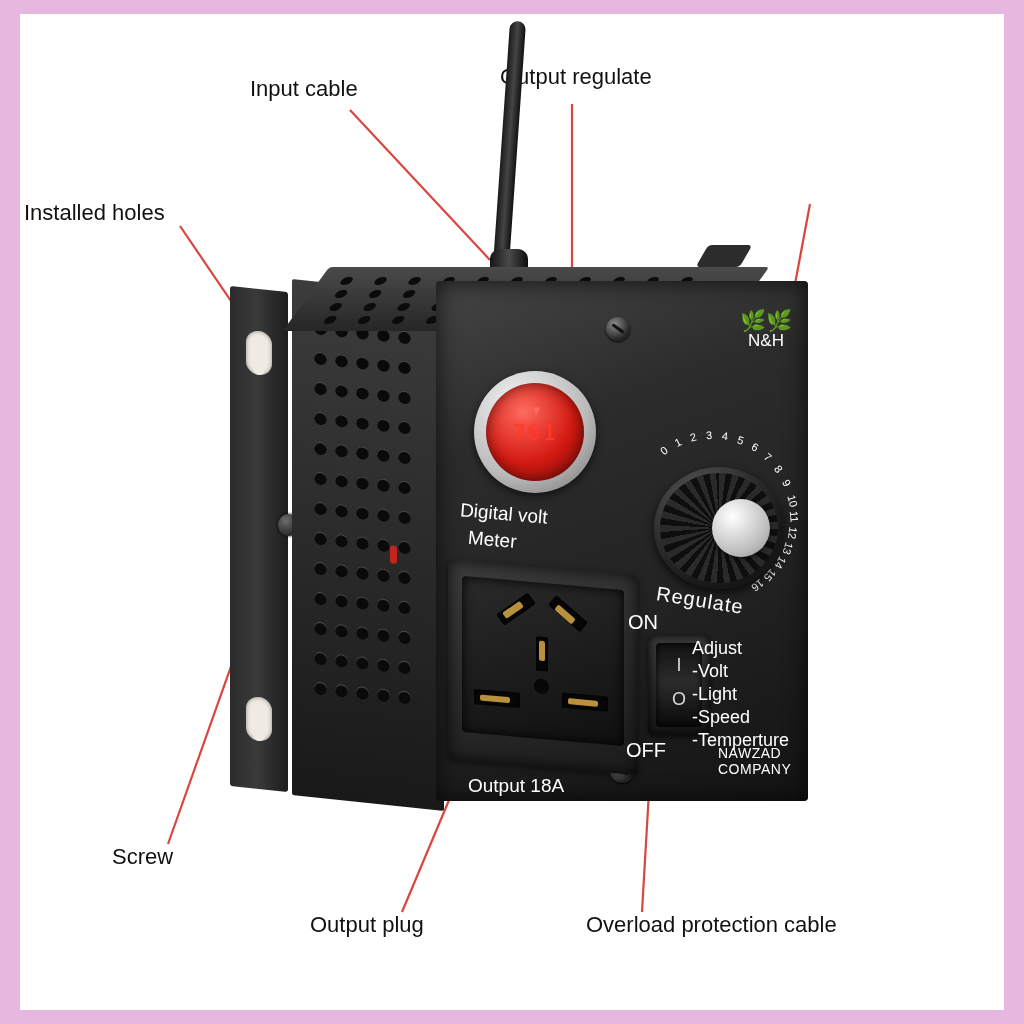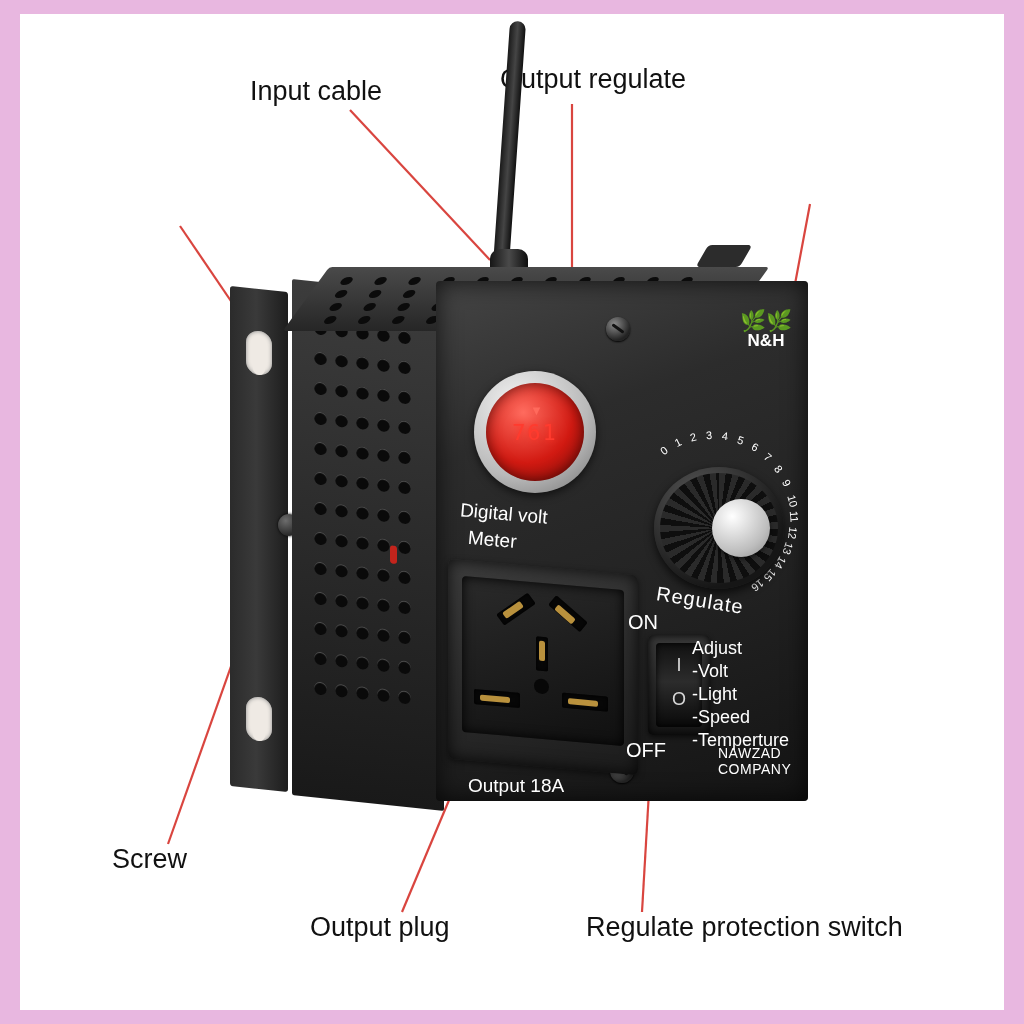--- a/index.html
+++ b/index.html
@@ -11,21 +11,21 @@
   }
   #stage{
     position:absolute;left:20px;top:14px;
     width:984px;height:996px;
     background:#ffffff;
     overflow:hidden;
   }
   .lbl{
     position:absolute;
     color:#111;
-    font-size:27px;
+    font-size:22px;
     font-family:"Liberation Sans", sans-serif;
     white-space:nowrap;
   }
   svg.lines{position:absolute;left:0;top:0;width:984px;height:996px;pointer-events:none;}
 
   
   #device{position:absolute;left:196px;top:245px;width:600px;height:560px;}
 
   
   .bracket{
@@ -91,21 +91,21 @@
     position:absolute;left:274px;top:-10px;width:38px;height:46px;
     background:linear-gradient(90deg,#161616,#4a4a4a,#0d0d0d);
     border-radius:10px 10px 6px 6px;
   }
   .topclip{
     position:absolute;left:486px;top:-14px;width:44px;height:22px;background:#2c2c2c;border-radius:4px;transform:skewX(-30deg);}
 
   
   .brand{position:absolute;left:505px;top:52px;width:90px;color:#fff;text-align:center;}
   .brand .leaf{font-size:21px;line-height:20px;letter-spacing:-1px;}
-  .brand .nh{font-size:17px;font-weight:bold;}
+  .brand .nh{font-size:17px;font-weight:normal;}
   .model{
     position:absolute;left:392px;top:104px;color:#fff;font-size:21px;font-weight:bold;letter-spacing:.5px;
   }
   .model .ac{background:#fff;color:#111;padding:0 4px;border-radius:2px;}
   .submodel{position:absolute;left:392px;top:130px;color:#e6e6e6;font-size:11px;letter-spacing:.3px;}
 
   
   .fscrew{
     position:absolute;width:24px;height:24px;border-radius:50%;
     background:radial-gradient(circle at 35% 30%,#8a8a8a,#232323 70%);
@@ -215,25 +215,26 @@
       <line x1="160" y1="212" x2="232" y2="318"></line>
       <line x1="330" y1="96" x2="470" y2="246"></line>
       <line x1="552" y1="90" x2="552" y2="360"></line>
       <line x1="790" y1="190" x2="730" y2="510"></line>
       <line x1="148" y1="830" x2="258" y2="520"></line>
       <line x1="382" y1="898" x2="440" y2="760"></line>
       <line x1="622" y1="898" x2="630" y2="760"></line>
     </g>
   </svg>
 
+  <div class="lbl" style="left:4px;top:186px;">Installed holes</div>
   <div class="lbl" style="left:230px;top:62px;">Input cable</div>
   <div class="lbl" style="left:480px;top:50px;">Output regulate</div>
   <div class="lbl" style="left:92px;top:830px;">Screw</div>
   <div class="lbl" style="left:290px;top:898px;">Output plug</div>
-  <div class="lbl" style="left:566px;top:898px;">Regulate protection switch</div>
+  <div class="lbl" style="left:566px;top:898px;">Overload protection cable</div>
 
   <div id="device">
 
     <div class="cable"></div>
     <div class="cable-boot"></div>
     <div class="topclip"></div>
 
     <div class="bracket">
       <div class="hole h1">
           <div class="neck"></div>

